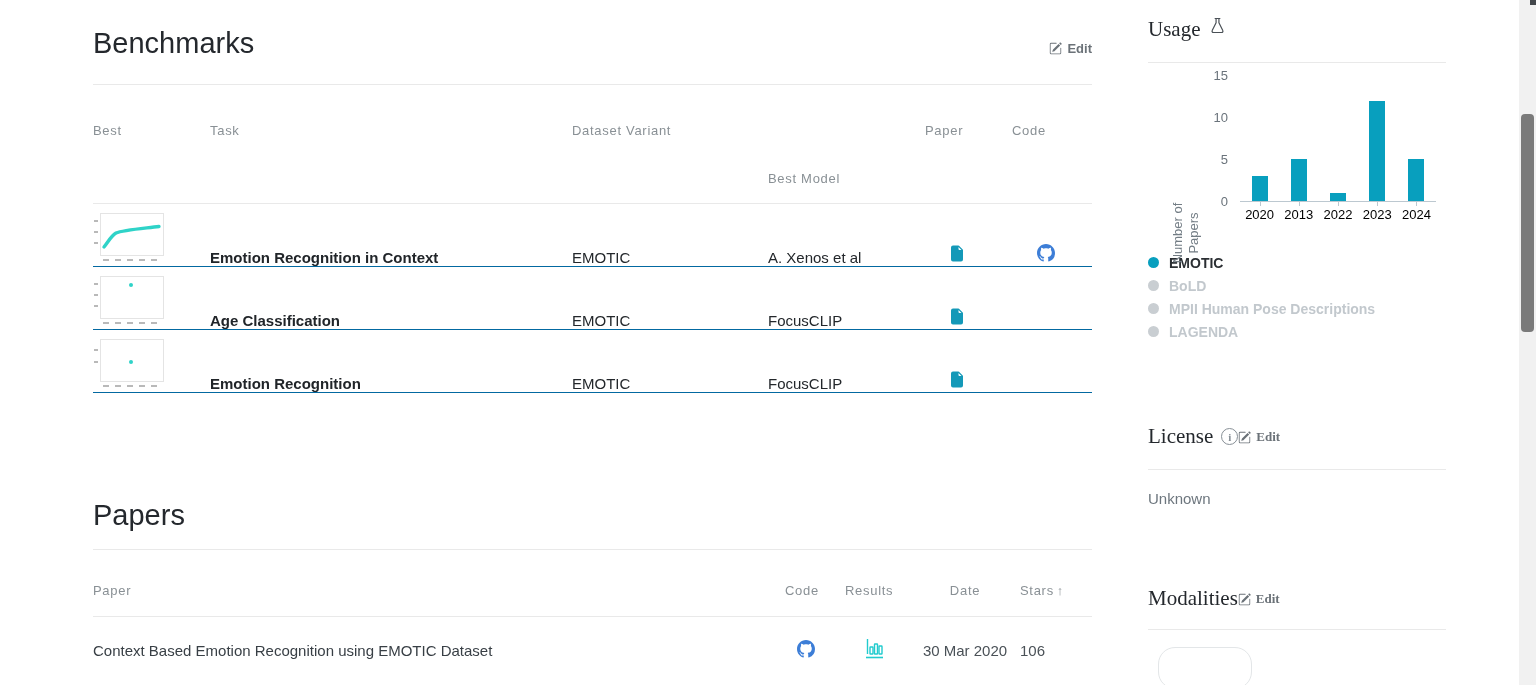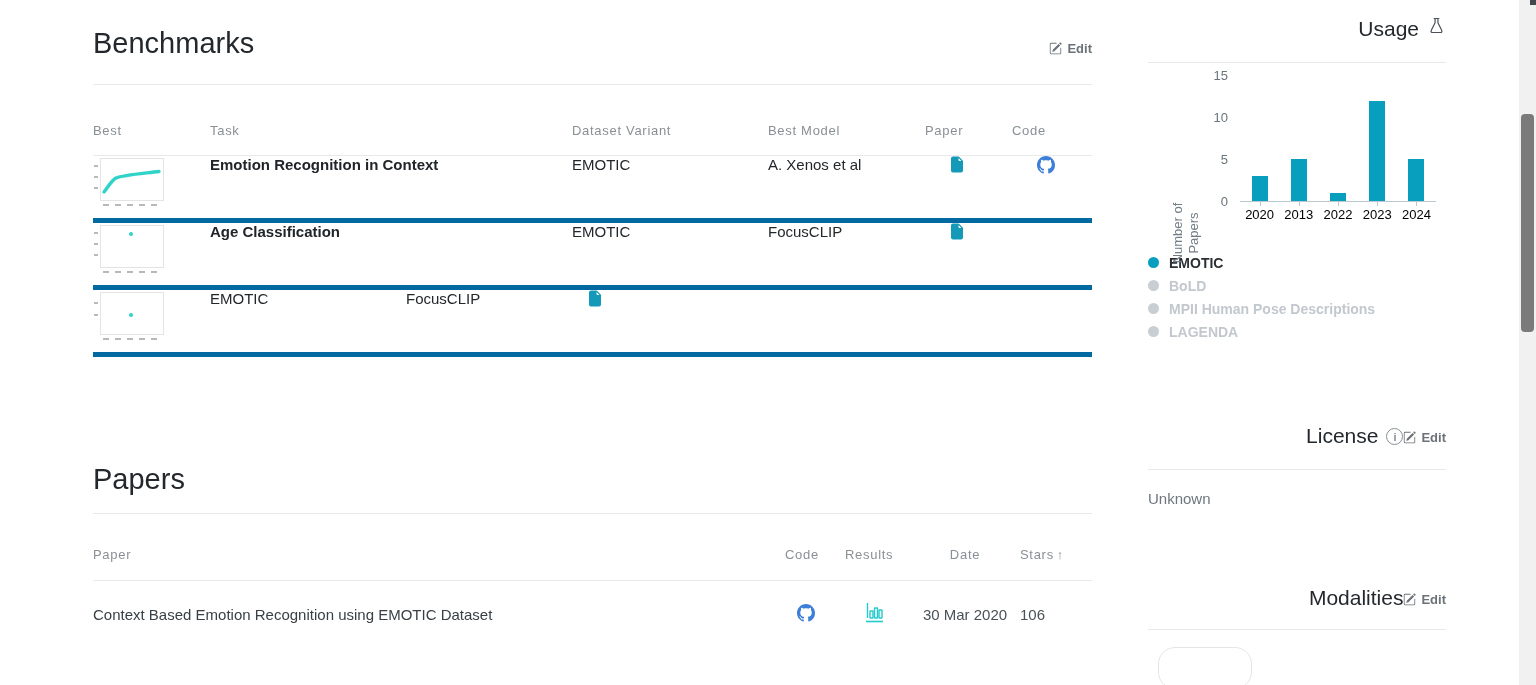--- a/index.html
+++ b/index.html
@@ -13,25 +13,25 @@
   .title-row{display:flex;justify-content:space-between;align-items:flex-end;}
   .h1{font-size:29px;font-weight:500;color:#24282d;line-height:34px;}
   .edit-btn{font-size:13px;font-weight:600;color:#6b7278;display:inline-flex;align-items:center;gap:5px;margin-bottom:4px;}
   .edit-btn svg{width:13px;height:13px;fill:#6b7278;}
 
   .bench-title-row{margin-top:26px;}
   .hr-bench{margin-top:24px;}
 
   .bench-head{display:flex;padding:38px 0 17px;border-bottom:1px solid #e9e9e9;}
   .col-head{font-size:13px;color:#899095;letter-spacing:.7px;}
-  .bench-row{display:flex;align-items:flex-start;height:62px;border-bottom:5px solid #0369a1;}
+  .bench-row{display:flex;align-items:flex-end;height:62px;border-bottom:1px solid #0369a1;}
   .c-trend{width:117px;}
   .c-task{width:362px;}
   .c-variant{width:196px;}
-  .c-model{width:157px;}
+  .c-model{width:157px;margin-top:48px;}
   .c-paper{width:87px;}
   .c-code{width:80px;}
   .task{font-size:15px;font-weight:700;color:#212529;}
   .cell-text{font-size:15px;color:#23272b;}
   .doc-icon{display:inline-block;margin-left:24px;color:#1499b8;}
   .doc-icon svg{width:16px;height:17px;fill:currentColor;}
   .gh-icon{display:inline-block;margin-left:25px;color:#3d7ed7;}
   .gh-icon svg{width:18px;height:18px;fill:currentColor;}
   .spark{display:block;}
 
@@ -51,21 +51,21 @@
   .paper-row{display:flex;align-items:center;padding-top:21px;}
   .paper-title{font-size:15px;color:#383f45;}
   .row-gh{margin-left:12px;}
   .results-icon{display:inline-block;margin-left:20px;color:#21cbce;}
   .results-icon svg{width:19px;height:21px;stroke:currentColor;fill:none;}
   .p-date-val{font-size:15px;color:#4a5157;}
   .p-stars-val{font-size:15px;color:#4a5157;padding-right:22px;box-sizing:border-box;}
 
   
   .sidebar{position:absolute;left:1148px;top:0;width:298px;}
-  .side-title-row{display:flex;justify-content:flex-end;align-items:flex-end;}
+  .side-title-row{display:flex;justify-content:flex-start;align-items:flex-end;font-family:Liberation Serif, serif;}
   .h2{font-size:21px;font-weight:500;color:#24282d;line-height:26px;display:inline-flex;align-items:center;gap:8px;}
   .usage-title-row{margin-top:16px;}
   .hr-usage{margin-top:20px;}
   .flask-icon svg{width:19px;height:20px;stroke:#4a5056;fill:none;stroke-width:1.5;}
 
   .chart{position:relative;height:170px;margin-top:0;}
   .ylabel{position:absolute;left:22px;top:210px;width:80px;transform-origin:top left;
     transform:rotate(-90deg);text-align:center;font-size:13px;color:#737d85;line-height:1.25;}
   .yticks{position:absolute;left:20px;top:5px;width:60px;height:141px;display:flex;
     flex-direction:column;justify-content:space-between;align-items:flex-end;font-size:13px;color:#6a737b;}
@@ -188,20 +188,21 @@
           <rect x="1" y="12" width="4" height="2" fill="#b9b9b9"></rect>
             <rect x="1" y="24" width="4" height="2" fill="#b9b9b9"></rect>
           <rect x="10" y="48" width="6" height="2" fill="#b9b9b9"></rect>
             <rect x="22" y="48" width="6" height="2" fill="#b9b9b9"></rect>
             <rect x="34" y="48" width="6" height="2" fill="#b9b9b9"></rect>
             <rect x="46" y="48" width="6" height="2" fill="#b9b9b9"></rect>
             <rect x="58" y="48" width="6" height="2" fill="#b9b9b9"></rect>
           <circle cx="38" cy="25" r="2" fill="#2fd3c8"></circle>
         </svg>
       </div>
+      <div class="c-task task" data-interactable="true">Emotion Recognition</div>
       <div class="c-variant cell-text" data-interactable="false">EMOTIC</div>
       <div class="c-model cell-text" data-interactable="true">FocusCLIP</div>
       <div class="c-paper"><span class="doc-icon" data-interactable="true"><svg viewBox="0 0 16 16">
               <path fill-rule="evenodd" d="M4 0h5.293A1 1 0 0 1 10 .293L13.707 4a1 1 0 0 1 .293.707V14a2 2 0 0 1-2 2H4a2 2 0 0 1-2-2V2a2 2 0 0 1 2-2zm5.5 1.5v2a1 1 0 0 0 1 1h2l-3-3z"></path>
             </svg></span></div>
       <div class="c-code"></div>
     </div>
 
     
     <div class="title-row papers-title-row" data-interactable="false">

